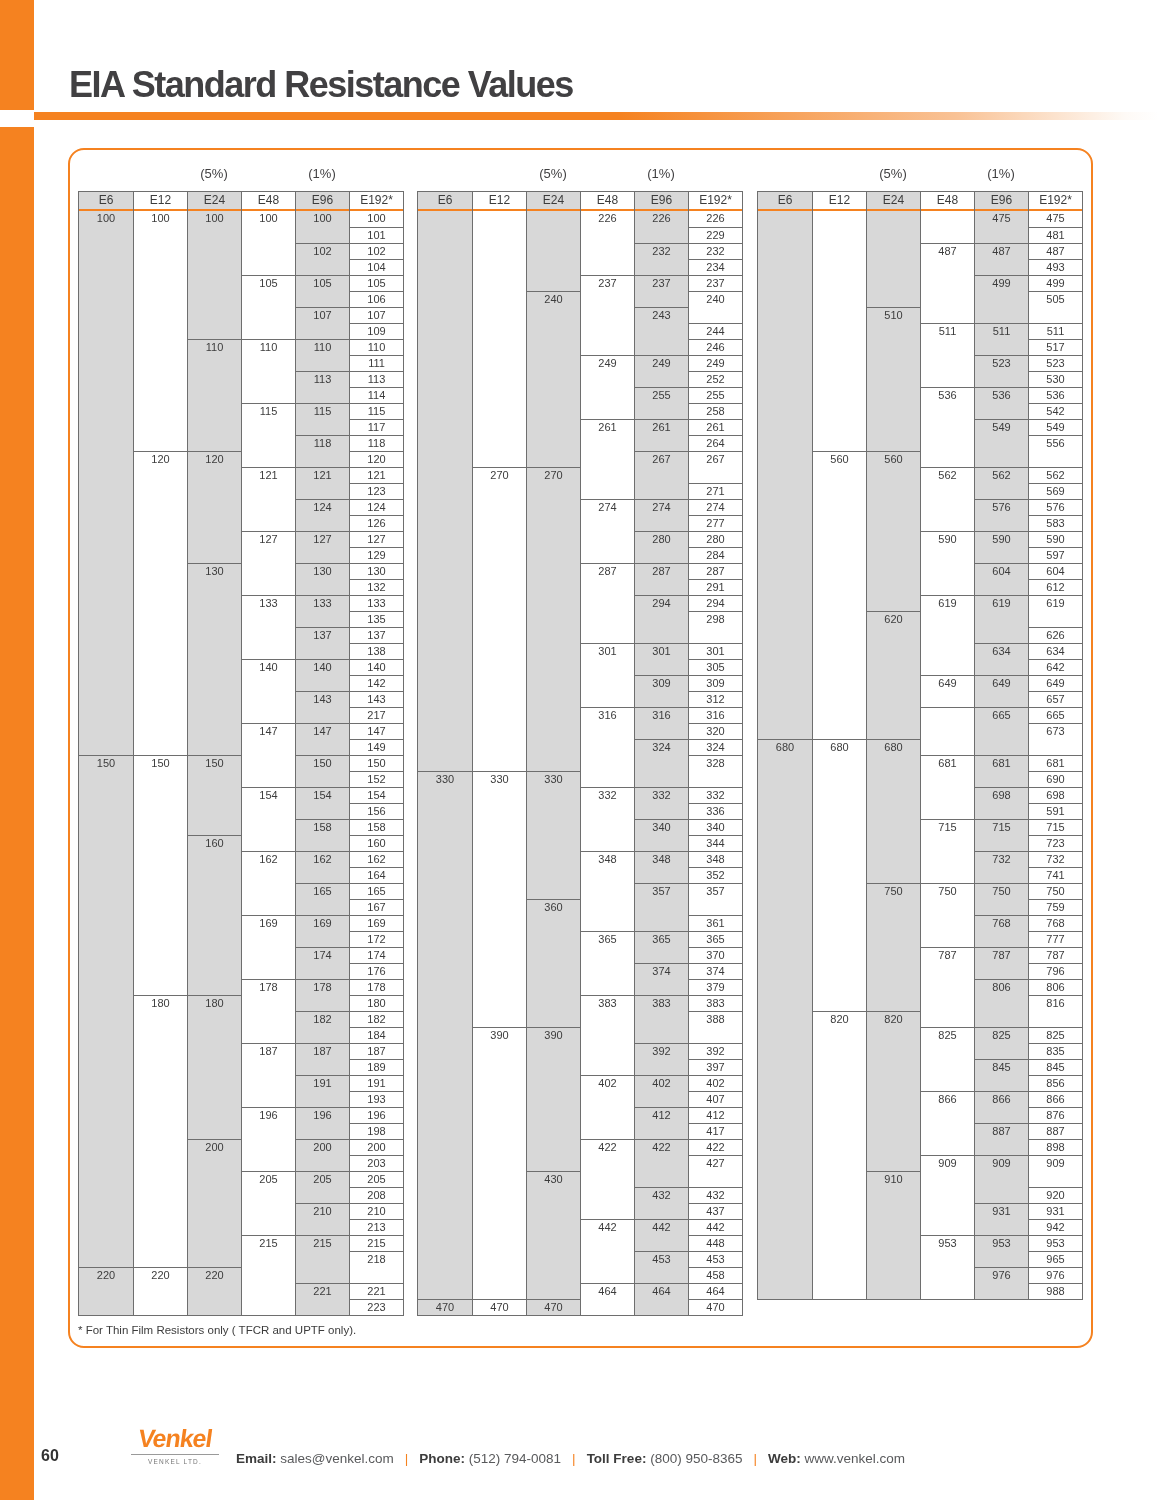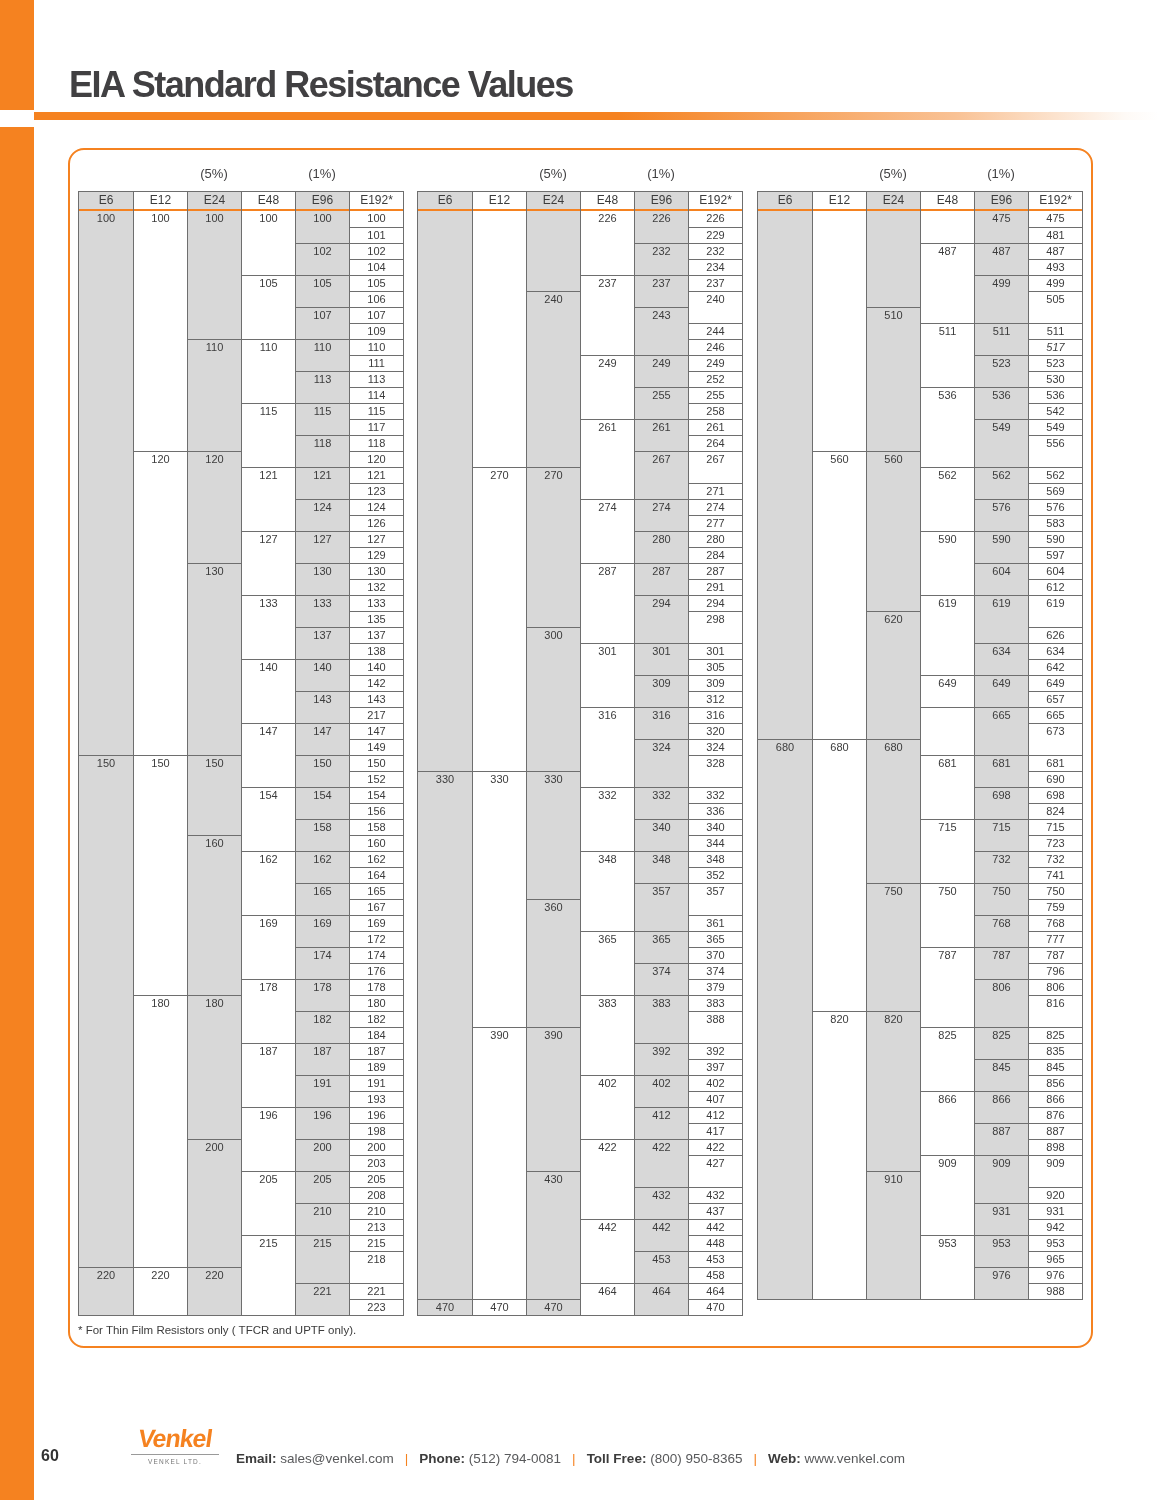--- a/index.html
+++ b/index.html
@@ -234,21 +234,20 @@
           <div class="cell b" style="top: 560px; height: 256px;">330</div>
           <div class="cell b" style="top: 816px; height: 272px;">390</div>
           <div class="cell b" style="top: 1088px; height: 16px;">470</div>
         </div>
       </div>
       <div class="col shaded divider" style="left: 108px; width: 54px; height: 1123px;">
         <div class="hdr">E24</div>
         <div class="cells" style="height: 1104px;">
           <div class="cell b" style="top: 80px; height: 176px;">240</div>
           <div class="cell b" style="top: 256px; height: 160px;">270</div>
-          <div class="cell b" style="top: 416px; height: 144px;">300</div>
           <div class="cell b" style="top: 560px; height: 128px;">330</div>
           <div class="cell b" style="top: 688px; height: 128px;">360</div>
           <div class="cell b" style="top: 816px; height: 144px;">390</div>
           <div class="cell b" style="top: 960px; height: 128px;">430</div>
           <div class="cell b" style="top: 1088px; height: 16px;">470</div>
         </div>
       </div>
       <div class="col divider" style="left: 162px; width: 54px; height: 1123px;">
         <div class="hdr">E48</div>
         <div class="cells" style="height: 1104px;">
@@ -463,21 +462,21 @@
       <div class="col divider" style="left: 270px; width: 54px; height: 1107px;">
         <div class="hdr">E192*</div>
         <div class="cells" style="height: 1088px;">
           <div class="cell" style="top: 0px; height: 16px;">475</div>
           <div class="cell b" style="top: 16px; height: 16px;">481</div>
           <div class="cell b" style="top: 32px; height: 16px;">487</div>
           <div class="cell b" style="top: 48px; height: 16px;">493</div>
           <div class="cell b" style="top: 64px; height: 16px;">499</div>
           <div class="cell b" style="top: 80px; height: 32px;">505</div>
           <div class="cell b" style="top: 112px; height: 16px;">511</div>
-          <div class="cell b" style="top: 128px; height: 16px; font-style: italic;">517</div>
+          <div class="cell b" style="top: 128px; height: 16px;">517</div>
           <div class="cell b" style="top: 144px; height: 16px;">523</div>
           <div class="cell b" style="top: 160px; height: 16px;">530</div>
           <div class="cell b" style="top: 176px; height: 16px;">536</div>
           <div class="cell b" style="top: 192px; height: 16px;">542</div>
           <div class="cell b" style="top: 208px; height: 16px;">549</div>
           <div class="cell b" style="top: 224px; height: 32px;">556</div>
           <div class="cell b" style="top: 256px; height: 16px;">562</div>
           <div class="cell b" style="top: 272px; height: 16px;">569</div>
           <div class="cell b" style="top: 288px; height: 16px;">576</div>
           <div class="cell b" style="top: 304px; height: 16px;">583</div>
@@ -489,21 +488,21 @@
           <div class="cell b" style="top: 416px; height: 16px;">626</div>
           <div class="cell b" style="top: 432px; height: 16px;">634</div>
           <div class="cell b" style="top: 448px; height: 16px;">642</div>
           <div class="cell b" style="top: 464px; height: 16px;">649</div>
           <div class="cell b" style="top: 480px; height: 16px;">657</div>
           <div class="cell b" style="top: 496px; height: 16px;">665</div>
           <div class="cell b" style="top: 512px; height: 32px;">673</div>
           <div class="cell b" style="top: 544px; height: 16px;">681</div>
           <div class="cell b" style="top: 560px; height: 16px;">690</div>
           <div class="cell b" style="top: 576px; height: 16px;">698</div>
-          <div class="cell b" style="top: 592px; height: 16px;">824</div>
+          <div class="cell b" style="top: 592px; height: 16px;">591</div>
           <div class="cell b" style="top: 608px; height: 16px;">715</div>
           <div class="cell b" style="top: 624px; height: 16px;">723</div>
           <div class="cell b" style="top: 640px; height: 16px;">732</div>
           <div class="cell b" style="top: 656px; height: 16px;">741</div>
           <div class="cell b" style="top: 672px; height: 16px;">750</div>
           <div class="cell b" style="top: 688px; height: 16px;">759</div>
           <div class="cell b" style="top: 704px; height: 16px;">768</div>
           <div class="cell b" style="top: 720px; height: 16px;">777</div>
           <div class="cell b" style="top: 736px; height: 16px;">787</div>
           <div class="cell b" style="top: 752px; height: 16px;">796</div>

